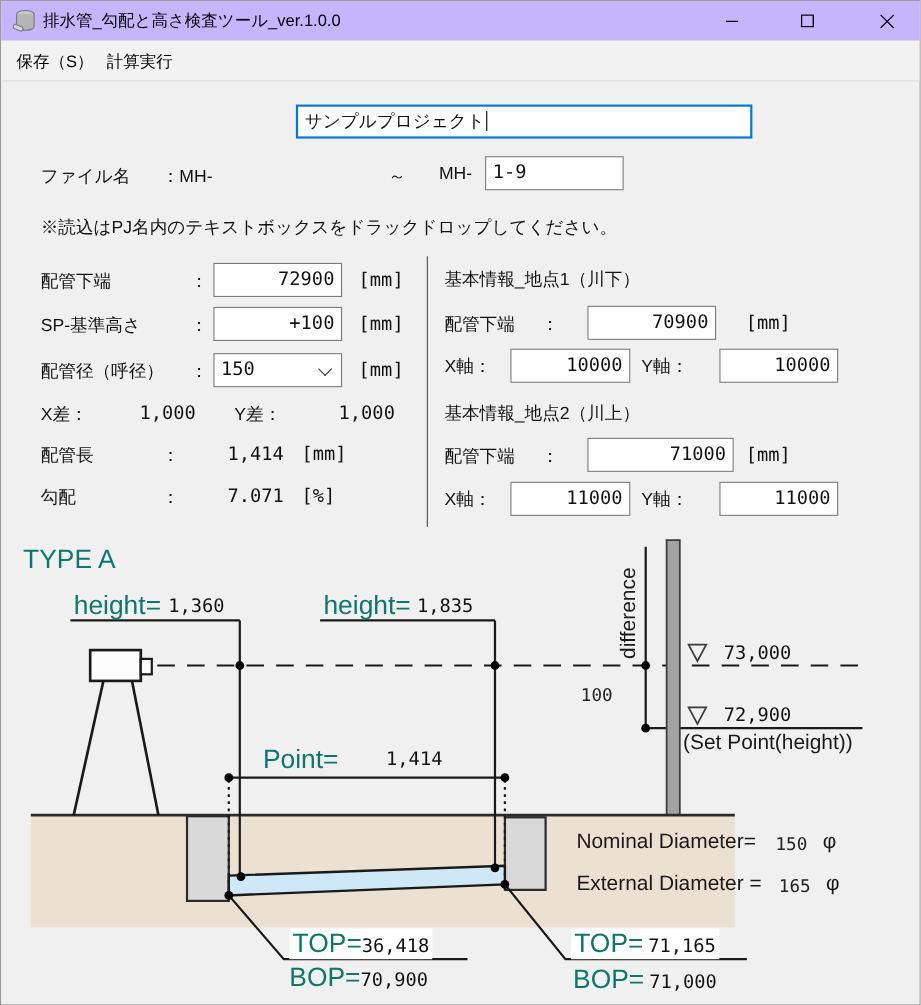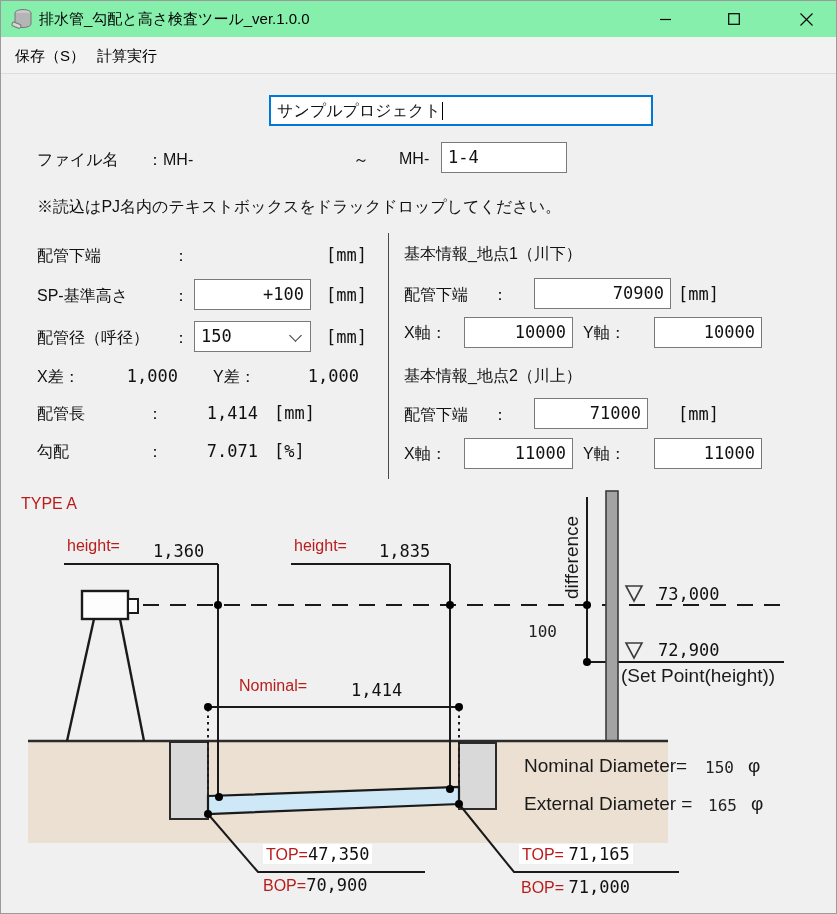--- a/index.html
+++ b/index.html
@@ -1,40 +1,40 @@
 <!DOCTYPE html>
 <html><head>
 <meta charset="utf-8">
 <style>
   html,body{margin:0;padding:0;background:#cfcfcf;}
   .window{position:relative;width:837px;height:914px;background:#f0f0f0;
     font-family:"Liberation Sans",sans-serif;border:1px solid #9b9b9b;box-sizing:border-box;overflow:hidden;}
   .a{position:absolute;}
   
-  .titlebar{position:absolute;top:0;left:0;right:0;height:36px;background:#86efac;}
+  .titlebar{position:absolute;top:0;left:0;right:0;height:36px;background:#c4b5fd;}
   .title-text{position:absolute;left:38px;top:9px;font-size:15px;color:#000;white-space:nowrap;}
   .win-btn{position:absolute;top:0;width:46px;height:36px;display:flex;align-items:center;justify-content:center;}
   
   .menubar{position:absolute;top:36px;left:0;right:0;height:36px;background:#f2f2f2;border-bottom:1px solid #dddddd;}
   .menu-item{position:absolute;top:7px;font-size:15px;color:#000000;white-space:nowrap;padding:3px 6px;}
   
   .jl{font-size:16px;color:#111;white-space:nowrap;}
   .mono{font-family:"DejaVu Sans Mono",monospace;font-size:17px;color:#111;white-space:nowrap;}
   .mono16{font-family:"DejaVu Sans Mono",monospace;font-size:16px;color:#222;white-space:nowrap;}
   .tb{position:absolute;background:#fff;border:1px solid #7a7a7a;box-sizing:border-box;height:31px;
       font-family:"DejaVu Sans Mono",monospace;font-size:17px;line-height:28px;color:#111;padding:0 6px;overflow:hidden;}
   .tb.right{text-align:right;}
   .tb.jp{font-family:"Liberation Sans",sans-serif;font-size:16px;}
   .tb.focus{border:2px solid #0078d7;line-height:27px;}
   .caret{display:inline-block;width:0;height:18px;border-left:1px solid #000;vertical-align:-4px;margin-left:1px;}
   .chev{position:absolute;right:10px;top:9px;width:8px;height:8px;border-right:1.6px solid #333;
         border-bottom:1.6px solid #333;transform:rotate(45deg);}
   .divider{position:absolute;width:1px;background:#4a4a4a;}
   
-  .dl{font-size:16px;color:#b91c1c;white-space:nowrap;}
+  .dl{font-size:24px;color:#0f766e;white-space:nowrap;}
   .dl2{font-size:19px;color:#1a1a1a;white-space:nowrap;}
   .whitebg{background:#ffffff;padding:0 3px;}
   .vert{writing-mode:vertical-rl;transform:rotate(180deg);font-size:19px;color:#1a1a1a;}
 </style>
 </head>
 <body>
 
 <div class="window">
 
   <div class="titlebar">
@@ -60,36 +60,39 @@
         <line x1="12.5" y1="0.5" x2="0.5" y2="12.5" stroke="#000" stroke-width="1.1"></line>
       </svg>
     </div>
   </div>
 
   <div class="menubar">
     <span class="menu-item" style="left:8px">保存（S）</span>
     <span class="menu-item" style="left:90px">計算実行</span>
   </div>
 
-  <div class="tb jp focus" style="left:268px;top:94px;width:384px">
+  <div class="tb jp focus" style="left:268px;top:94px;width:415px">
     <span>サンプルプロジェクト</span><span class="caret"></span>
   </div>
 
   <span class="a jl" style="left:36px;top:149px">ファイル名</span>
   <span class="a jl" style="left:146px;top:149px">：MH-</span>
   <span class="a jl" style="left:352px;top:149px">～</span>
   <span class="a jl" style="left:398px;top:149px">MH-</span>
   <div class="tb" style="left:440px;top:141px;width:126px">
-    <span>1-4</span>
+    <span>1-9</span>
   </div>
 
   <span class="a jl" style="left:36px;top:196px">※読込はPJ名内のテキストボックスをドラックドロップしてください。</span>
 
   <span class="a jl" style="left:36px;top:245px">配管下端</span>
   <span class="a jl" style="left:172px;top:245px">：</span>
+  <div class="tb right" style="left:193px;top:238px;width:117px">
+    <span>72900</span>
+  </div>
   <span class="a mono" style="left:325px;top:244px">[mm]</span>
 
   <span class="a jl" style="left:36px;top:285px">SP-基準高さ</span>
   <span class="a jl" style="left:172px;top:285px">：</span>
   <div class="tb right" style="left:193px;top:278px;width:117px">
     <span>+100</span>
   </div>
   <span class="a mono" style="left:325px;top:284px">[mm]</span>
 
   <span class="a jl" style="left:36px;top:327px">配管径（呼径）</span>
@@ -114,39 +117,39 @@
   <span class="a jl" style="left:146px;top:441px">：</span>
   <span class="a mono" style="left:170px;top:440px;width:87px;text-align:right">7.071</span>
   <span class="a mono" style="left:273px;top:440px">[%]</span>
 
   <div class="divider" style="left:387px;top:232px;height:246px"></div>
 
   <span class="a jl" style="left:403px;top:243px">基本情報_地点1（川下）</span>
 
   <span class="a jl" style="left:403px;top:284px">配管下端</span>
   <span class="a jl" style="left:491px;top:284px">：</span>
-  <div class="tb right" style="left:533px;top:277px;width:137px">
+  <div class="tb right" style="left:533px;top:277px;width:117px">
     <span>70900</span>
   </div>
   <span class="a mono" style="left:677px;top:283px">[mm]</span>
 
   <span class="a jl" style="left:403px;top:322px">X軸：</span>
   <div class="tb right" style="left:463px;top:316px;width:109px">
     <span>10000</span>
   </div>
   <span class="a jl" style="left:582px;top:322px">Y軸：</span>
   <div class="tb right" style="left:653px;top:316px;width:108px">
     <span>10000</span>
   </div>
 
   <span class="a jl" style="left:403px;top:365px">基本情報_地点2（川上）</span>
 
   <span class="a jl" style="left:403px;top:404px">配管下端</span>
   <span class="a jl" style="left:491px;top:404px">：</span>
-  <div class="tb right" style="left:533px;top:397px;width:114px">
+  <div class="tb right" style="left:533px;top:397px;width:133px">
     <span>71000</span>
   </div>
   <span class="a mono" style="left:677px;top:403px">[mm]</span>
 
   <span class="a jl" style="left:403px;top:443px">X軸：</span>
   <div class="tb right" style="left:463px;top:437px;width:109px">
     <span>11000</span>
   </div>
   <span class="a jl" style="left:582px;top:443px">Y軸：</span>
   <div class="tb right" style="left:653px;top:437px;width:108px">
@@ -205,40 +208,40 @@
     </g>
   </svg>
 
   <span class="a dl" style="left:20px;top:494px">TYPE A</span>
 
   <span class="a dl" style="left:66px;top:536px">height=</span>
   <span class="a mono" style="left:152px;top:540px">1,360</span>
   <span class="a dl" style="left:293px;top:536px">height=</span>
   <span class="a mono" style="left:378px;top:540px">1,835</span>
 
-  <span class="a dl" style="left:238px;top:676px">Nominal=</span>
+  <span class="a dl" style="left:238px;top:676px">Point=</span>
   <span class="a mono" style="left:350px;top:679px">1,414</span>
 
   <div class="a vert" style="left:560px;top:492px;height:106px">difference</div>
   <span class="a mono16" style="left:527px;top:621px">100</span>
 
   <span class="a mono" style="left:657px;top:583px">73,000</span>
   <span class="a mono" style="left:657px;top:639px">72,900</span>
   <span class="a dl2" style="left:620px;top:664px">(Set Point(height))</span>
 
   <span class="a dl2" style="left:523px;top:754px">Nominal Diameter=</span>
   <span class="a mono16" style="left:704px;top:757px">150</span>
   <span class="a dl2" style="left:747px;top:754px">φ</span>
 
   <span class="a dl2" style="left:523px;top:792px">External Diameter =</span>
   <span class="a mono16" style="left:707px;top:795px">165</span>
   <span class="a dl2" style="left:750px;top:792px">φ</span>
 
   <div class="a whitebg" style="left:262px;top:843px">
-    <span class="dl">TOP=</span><span class="mono">47,350</span>
+    <span class="dl">TOP=</span><span class="mono">36,418</span>
   </div>
   <div class="a" style="left:262px;top:874px">
     <span class="dl">BOP=</span><span class="mono">70,900</span>
   </div>
   <div class="a whitebg" style="left:518px;top:843px">
     <span class="dl">TOP=</span> <span class="mono">71,165</span>
   </div>
   <div class="a" style="left:520px;top:876px">
     <span class="dl">BOP=</span> <span class="mono">71,000</span>
   </div>

